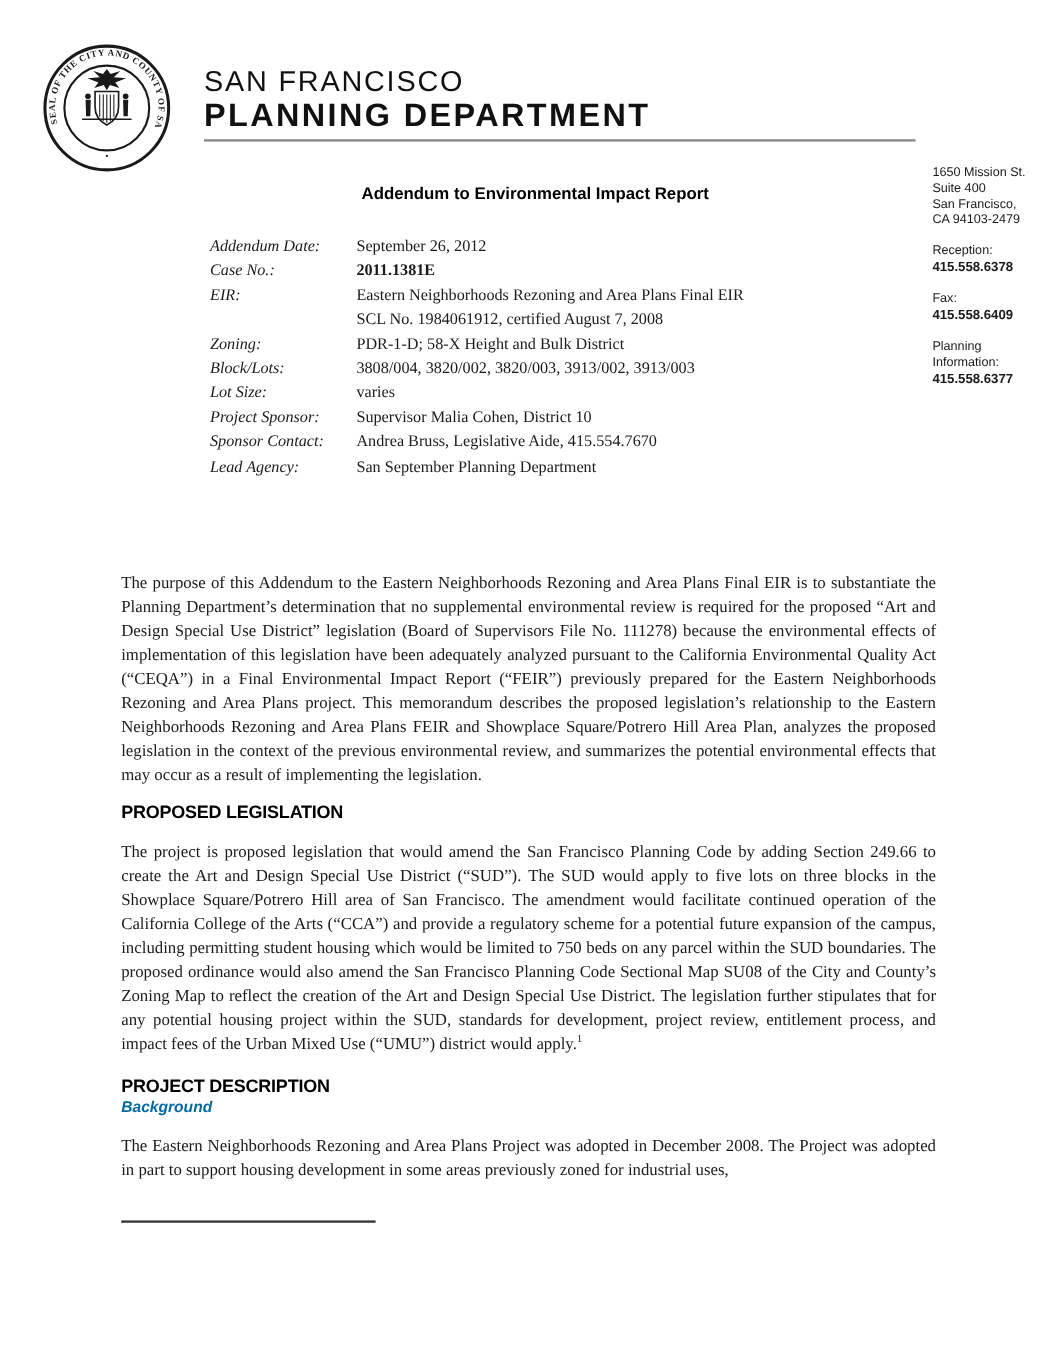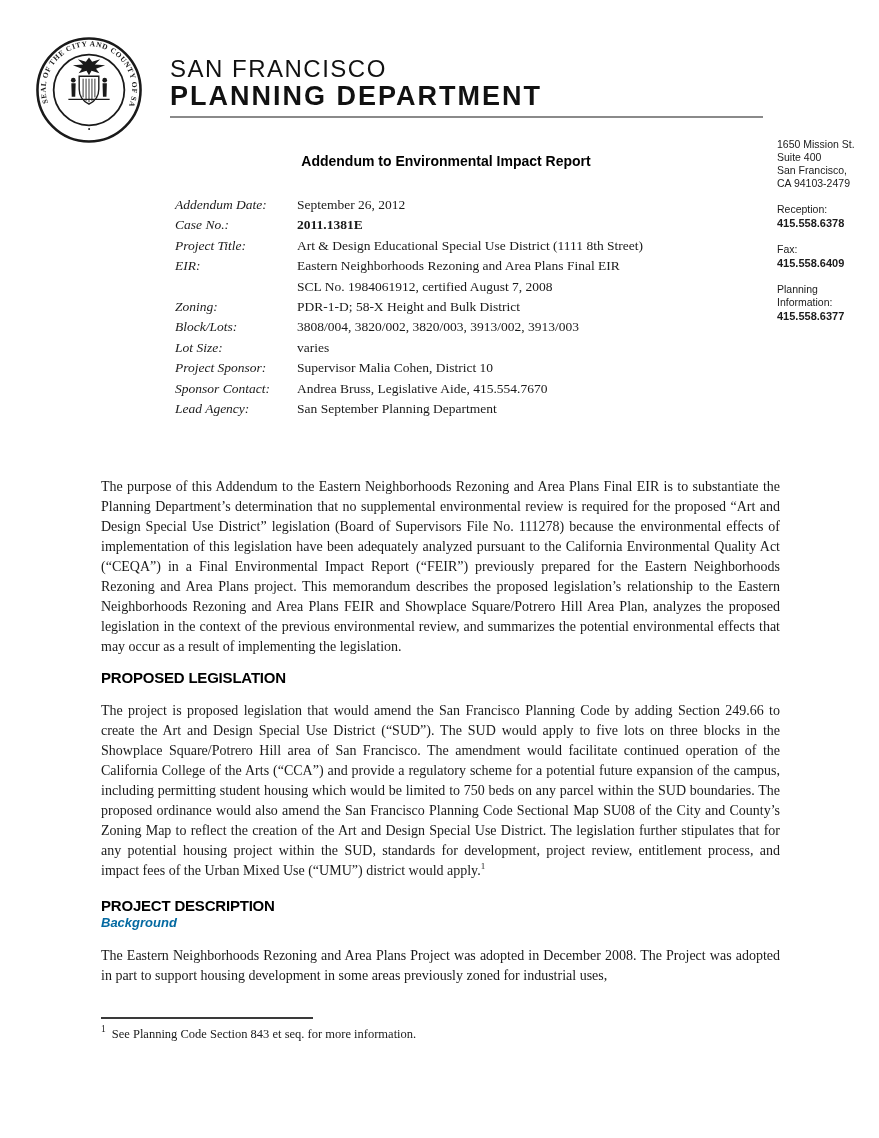--- a/index.html
+++ b/index.html
@@ -214,24 +214,20 @@
   <div class="metadata">
     <div class="meta-row">
       <div class="meta-label">Addendum Date:</div>
       <div class="meta-value">September 26, 2012</div>
     </div>
     <div class="meta-row">
       <div class="meta-label">Case No.:</div>
       <div class="meta-value bold">2011.1381E</div>
     </div>
     <div class="meta-row">
-      <div class="meta-label">Project Title:</div>
-      <div class="meta-value">Art &amp; Design Educational Special Use District (1111 8th Street)</div>
-    </div>
-    <div class="meta-row">
       <div class="meta-label">EIR:</div>
       <div class="meta-value">
         <div>Eastern Neighborhoods Rezoning and Area Plans Final EIR</div>
         <div>SCL No. 1984061912, certified August 7, 2008</div>
       </div>
     </div>
     <div class="meta-row">
       <div class="meta-label">Zoning:</div>
       <div class="meta-value">PDR-1-D; 58-X Height and Bulk District</div>
     </div>
@@ -263,16 +259,15 @@
     <h2 class="section-heading">PROPOSED LEGISLATION</h2>
     <p><span>The project is proposed legislation that would amend the San Francisco Planning Code by adding Section 249.66 to create the Art and Design Special Use District (“SUD”). The SUD would apply to five lots on three blocks in the Showplace Square/Potrero Hill area of San Francisco. The amendment would facilitate continued operation of the California College of the Arts (“CCA”) and provide a regulatory scheme for a potential future expansion of the campus, including permitting student housing which would be limited to 750 beds on any parcel within the SUD boundaries. The proposed ordinance would also amend the San Francisco Planning Code Sectional Map SU08 of the City and County’s Zoning Map to reflect the creation of the Art and Design Special Use District. The legislation further stipulates that for any potential housing project within the SUD, standards for development, project review, entitlement process, and impact fees of the Urban Mixed Use (“UMU”) district would apply.</span><sup class="fn-ref">1</sup></p>
 
     <h2 class="section-heading" style="margin-top:16px">PROJECT DESCRIPTION</h2>
     <h3 class="sub-heading">Background</h3>
     <p>The Eastern Neighborhoods Rezoning and Area Plans Project was adopted in December 2008. The Project was adopted in part to support housing development in some areas previously zoned for industrial uses,</p>
   </main>
 
   <div class="footnote">
     <div class="footnote-rule"></div>
-    <div><sup class="footnote-marker">1</sup><span>See Planning Code Section 843 et seq. for more information.</span></div>
   </div>
 
 </div>
 
 </body></html>

